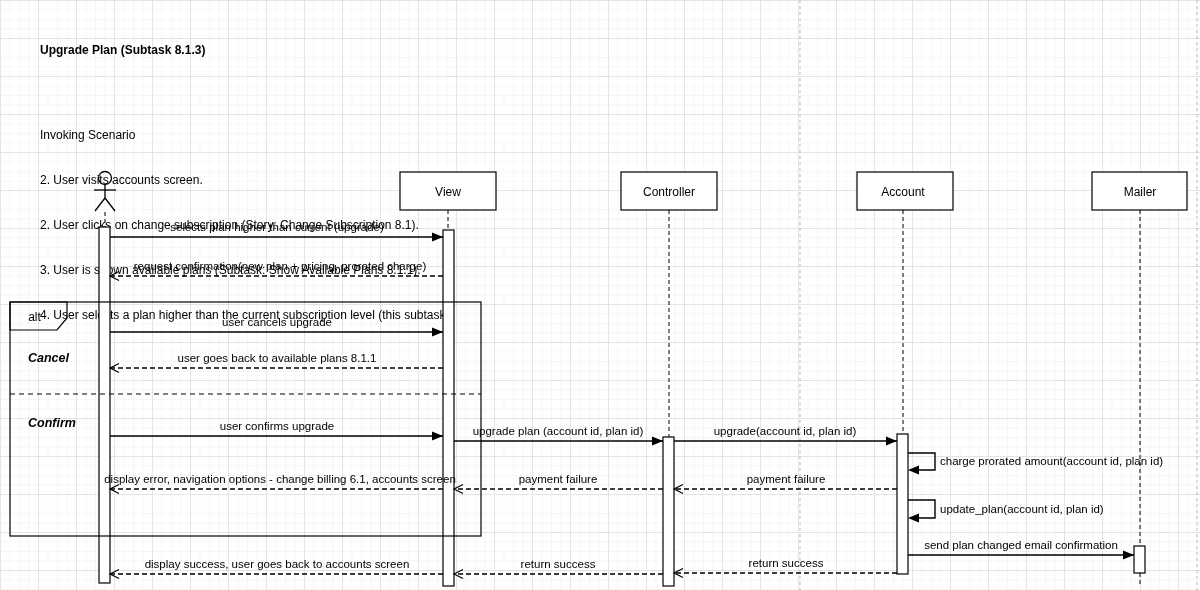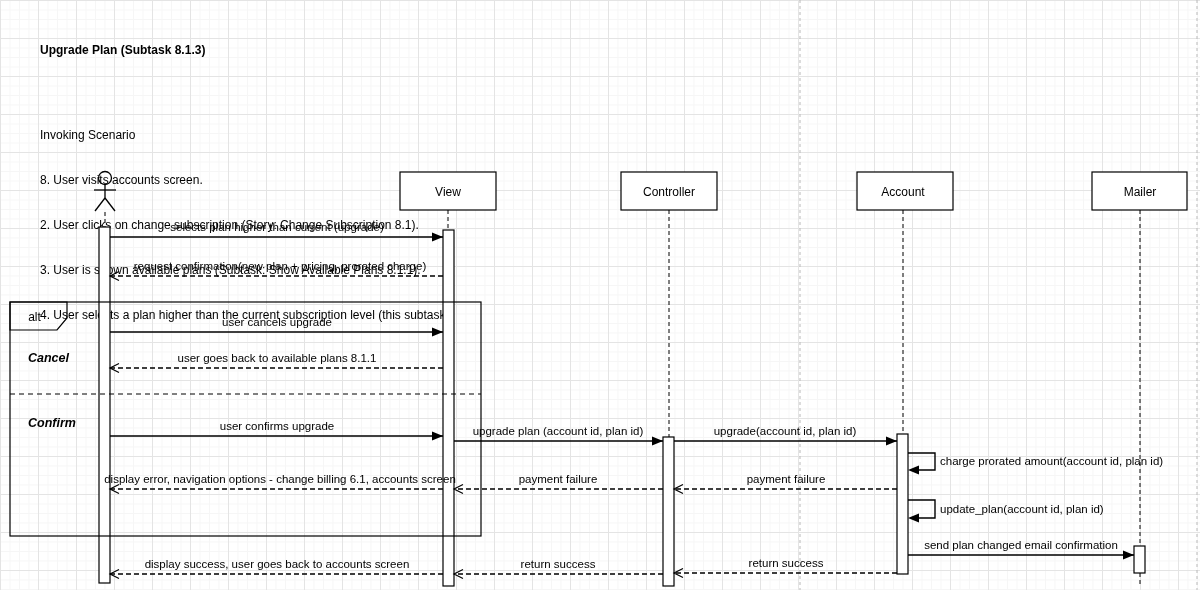--- a/index.html
+++ b/index.html
@@ -28,21 +28,21 @@
   svg text{font-family:"Liberation Sans", sans-serif;fill:#000;}
 </style>
 </head>
 <body>
 
 <div id="canvas">
   <div id="header-note">
     <div class="title">Upgrade Plan (Subtask 8.1.3)</div>
     <div class="gap"></div>
     <div>Invoking Scenario</div>
-    <div>8. User visits accounts screen.</div>
+    <div>2. User visits accounts screen.</div>
     <div>2. User clicks on change subscription (Story: Change Subscription 8.1).</div>
     <div>3. User is shown available plans (Subtask: Show Available Plans 8.1.1).</div>
     <div>4. User selects a plan higher than the current subscription level (this subtask).</div>
   </div>
   <svg id="diagram-svg" width="1200" height="590">
       <line x1="800" y1="0" x2="800" y2="590" stroke="#b9b9b9" stroke-width="1" stroke-dasharray="3 3"></line>
       <line x1="1197" y1="0" x2="1197" y2="590" stroke="#b9b9b9" stroke-width="1" stroke-dasharray="3 3"></line>
       <g>
         <circle cx="105" cy="178" r="6.5" fill="none" stroke="#000000" stroke-width="1.3"></circle>
         <line x1="105" y1="184.5" x2="105" y2="198" stroke="#000000" stroke-width="1.3"></line>

